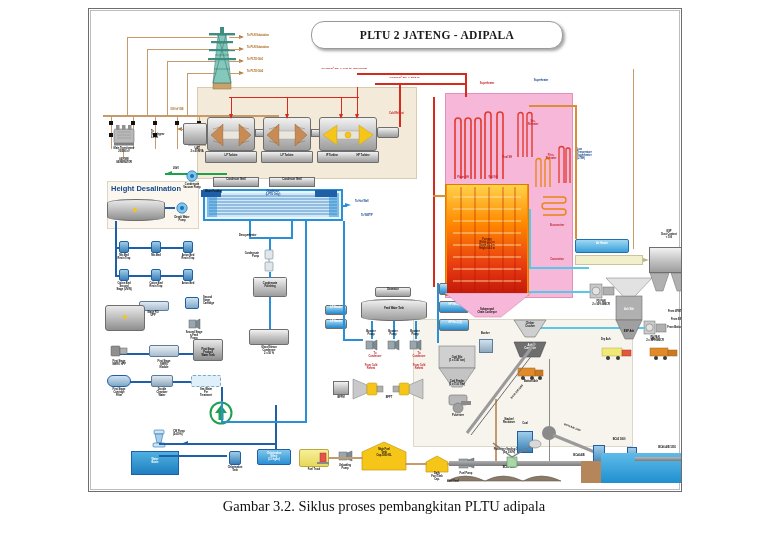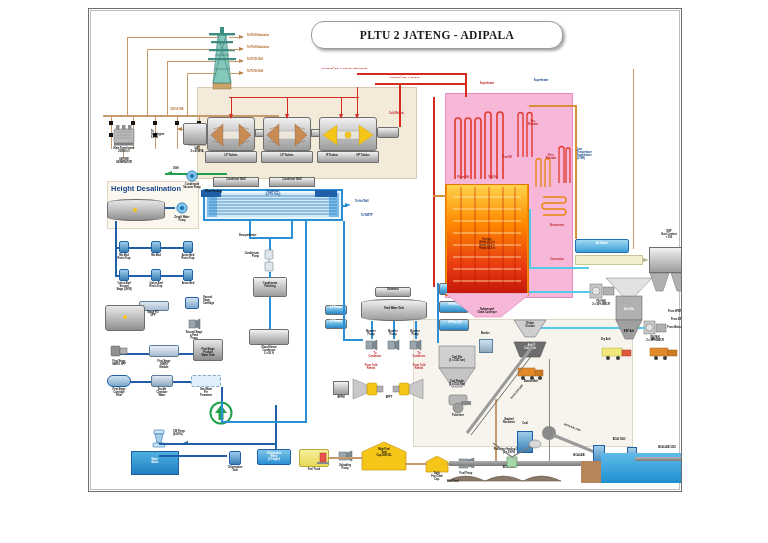--- a/index.html
+++ b/index.html
@@ -758,14 +758,15 @@
     <div class="ln h p-blue w2" style="left:132px;top:412px;width:86px;"></div>
     <div class="ln v p-blue vw2" style="left:132px;top:392px;height:22px;"></div>
     <div class="ln v p-red vw2" style="left:344px;top:88px;height:190px;"></div>
     <div class="ln h p-org w2" style="left:344px;top:186px;width:14px;"></div>
     <div class="ln v p-org vw2" style="left:486px;top:96px;height:134px;"></div>
     <div class="ln h p-org w2" style="left:440px;top:96px;width:48px;"></div>
     <div class="ln v p-gray" style="left:460px;top:350px;height:102px;"></div>
     <div class="ln v p-tan" style="left:544px;top:60px;height:180px;"></div>
   </div>
 
+  <div id="caption">Gambar 3.2. Siklus proses pembangkitan PLTU adipala</div>
 
 </div>
 
 </body></html>

